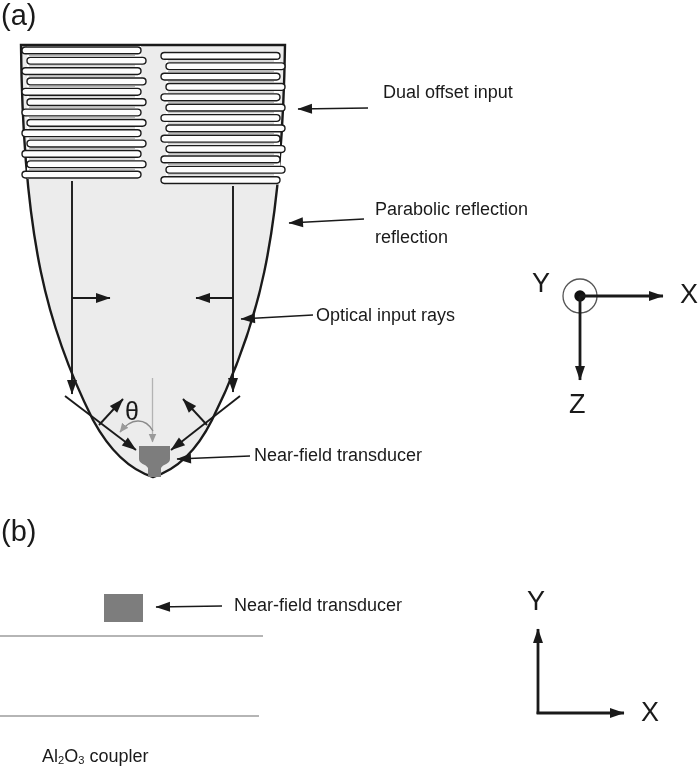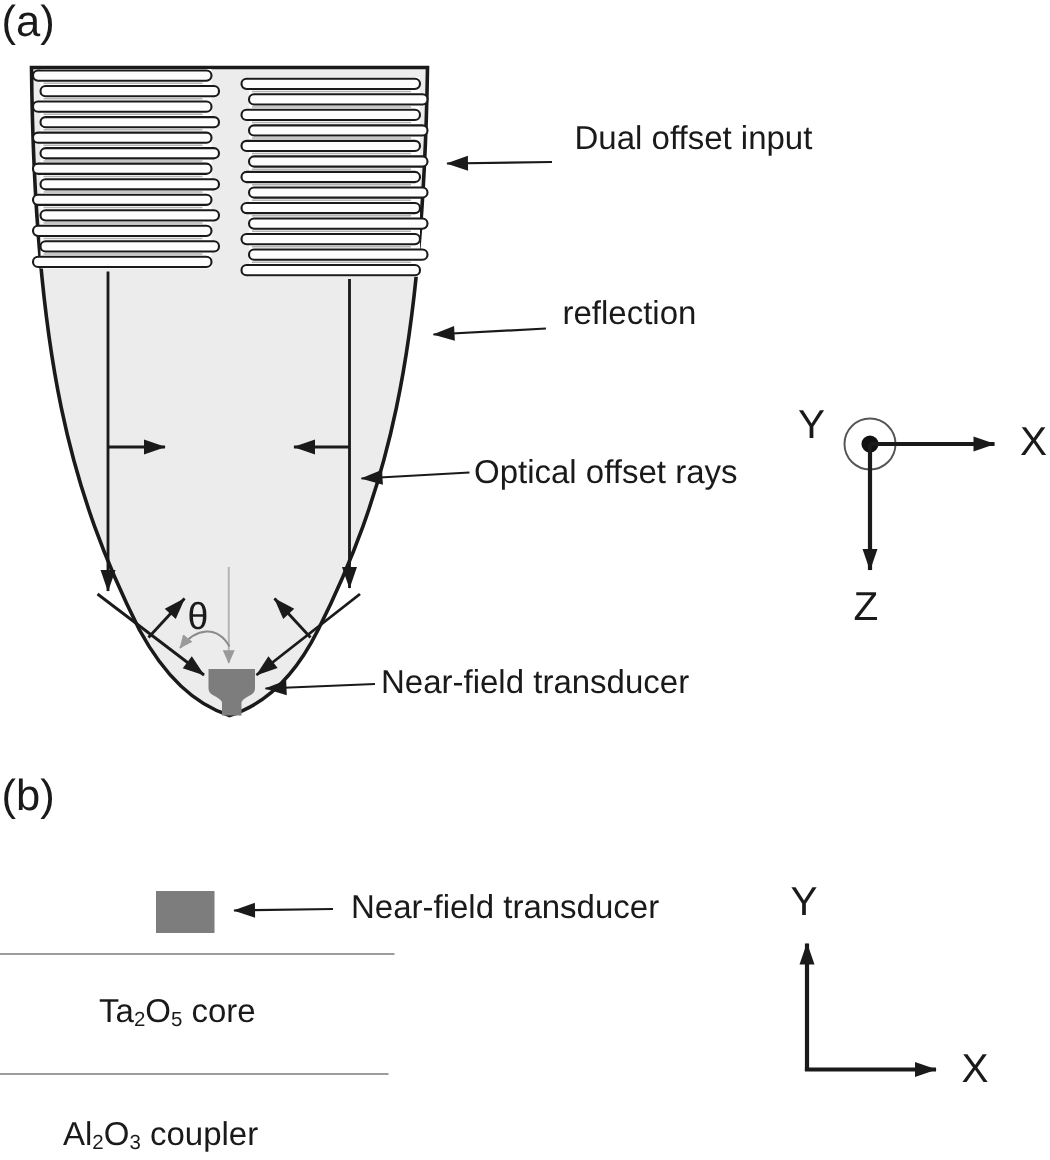--- a/index.html
+++ b/index.html
@@ -17,21 +17,21 @@
   .gthin{stroke:#b4b4b4;stroke-width:1;}
   .ray{stroke:var(--outline);stroke-width:1.9;fill:none;}
   .ann{stroke:var(--outline);stroke-width:1.5;fill:none;}
   .axis{stroke:var(--outline);stroke-width:2.8;fill:none;}
   .grayline{stroke:var(--thin-gray);stroke-width:1.3;}
   .cline{stroke:#b3b3b3;stroke-width:1.3;fill:none;}
   .arc{stroke:#8a8a8a;stroke-width:1.3;fill:none;}
   .nft{fill:var(--transducer-gray);stroke:none;}
   .ring{fill:none;stroke:#555;stroke-width:1.3;}
   .dot{fill:#111;}
-  .lbl{position:absolute;font-size:22px;line-height:28px;white-space:nowrap;}
+  .lbl{position:absolute;font-size:18px;line-height:28px;white-space:nowrap;}
   .panel-letter{font-size:29px;}
   .axis-letter{font-size:27px;}
   .theta{font-size:25px;}
   sub{font-size:0.62em;vertical-align:-0.22em;}
 </style>
 </head>
 <body>
 
 <div id="stage">
 
@@ -142,40 +142,38 @@
     </g>
   </svg>
 
   <div class="lbl panel-letter" style="left:1px;top:1px">(a)</div>
 
   <div class="lbl" style="left:383px;top:78px">
     <div>Dual offset input</div>
   </div>
 
   <div class="lbl" style="left:375px;top:195px">
+    <div>Parabolic reflection</div>
     <div>reflection</div>
   </div>
 
-  <div class="lbl" style="left:316px;top:301px">Optical offset rays</div>
+  <div class="lbl" style="left:316px;top:301px">Optical input rays</div>
 
   <div class="lbl" style="left:254px;top:441px">Near-field transducer</div>
 
   <div class="lbl theta" style="left:125px;top:397px">θ</div>
 
   <div class="lbl axis-letter" style="left:532px;top:269px">Y</div>
   <div class="lbl axis-letter" style="left:680px;top:280px">X</div>
   <div class="lbl axis-letter" style="left:569px;top:390px">Z</div>
 
   <div class="lbl panel-letter" style="left:1px;top:517px">(b)</div>
 
   <div class="lbl" style="left:234px;top:591px">Near-field transducer</div>
 
-  <div class="lbl" style="left:66px;top:660px">
-    <span>Ta</span><sub>2</sub><span>O</span><sub>5</sub><span> core</span>
-  </div>
 
   <div class="lbl" style="left:42px;top:742px">
     <span>Al</span><sub>2</sub><span>O</span><sub>3</sub><span> coupler</span>
   </div>
 
   <div class="lbl axis-letter" style="left:527px;top:587px">Y</div>
   <div class="lbl axis-letter" style="left:641px;top:698px">X</div>
 
 </div>
 

